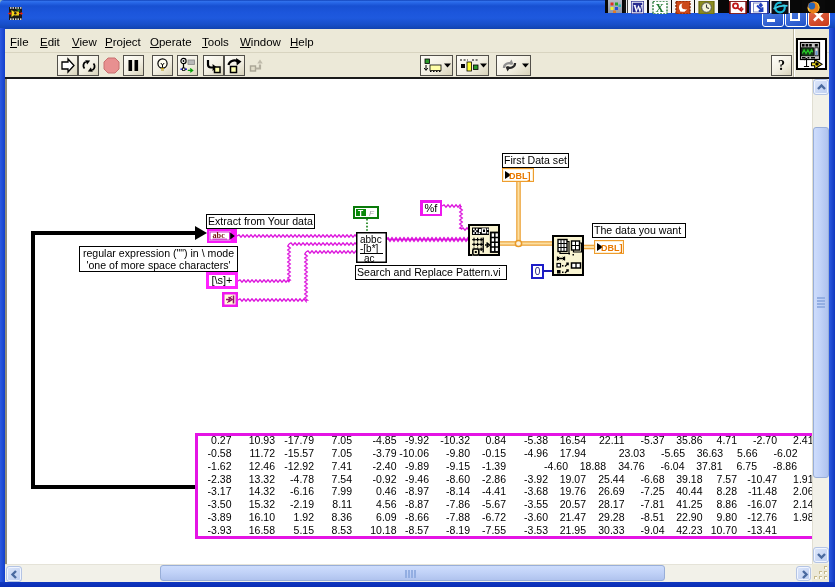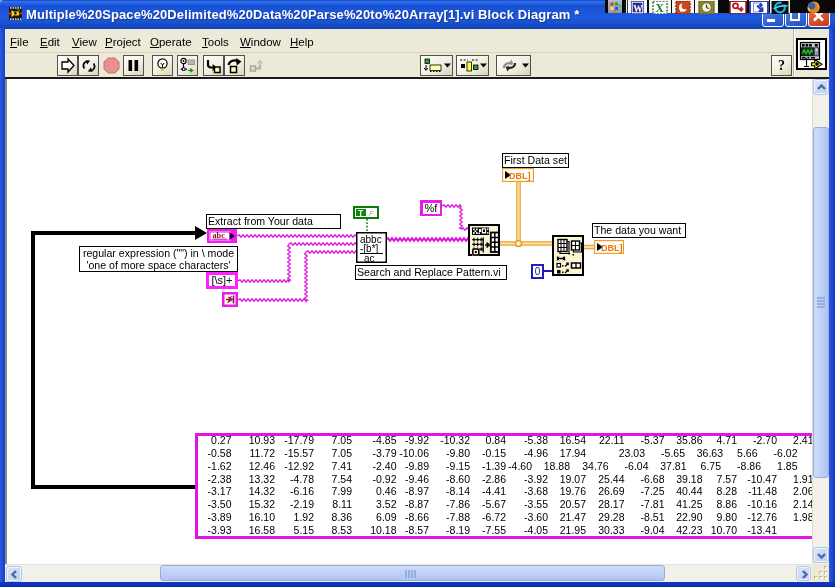--- a/index.html
+++ b/index.html
@@ -43,21 +43,20 @@
         <rect x="9.5" y="12.4" width="1.5" height="1.5"></rect>
         <rect x="12" y="12.4" width="1.5" height="1.5"></rect>
       </g>
 <path d="M3.5,4 l5,3.5 -5,3.5 z" fill="#f8d818"></path>
 <rect x="6.5" y="5.5" width="4.5" height="4" fill="#f0c818"></rect>
 <path d="M8,3.5 l3.5,0 0,2" fill="#28a028"></path>
 <path d="M0,7.5 h3 m-1.5,-1.2 l1.8,1.2 -1.8,1.2" stroke="#e02818" stroke-width="1" fill="none"></path>
 <path d="M11,7.5 h3.5 m-1.8,-1.2 l1.8,1.2 -1.8,1.2" stroke="#e02818" stroke-width="1" fill="none"></path>
 <circle cx="7.3" cy="7.3" r="1.2" fill="#181818"></circle>
 </svg>
- <div id="titletext">Multiple%20Space%20Delimited%20Data%20Parse%20to%20Array[1].vi Block Diagram *</div>
  <div class="abs" style="left:762px;top:5px;width:22px;height:22px;border:1.4px solid #fff;border-radius:3px;background:linear-gradient(160deg,#5a8ae8,#2050c8)">
       <div style="position:absolute;left:4px;top:13px;width:8px;height:3px;background:#fff"></div>
     </div>
     <div class="abs" style="left:785px;top:5px;width:22px;height:22px;border:1.4px solid #fff;border-radius:3px;background:linear-gradient(160deg,#5a8ae8,#2050c8)">
       <div style="position:absolute;left:4px;top:4px;width:10px;height:11px;border:2px solid #fff;border-top-width:3px"></div>
     </div>
     <div class="abs" style="left:808px;top:5px;width:22px;height:22px;border:1.4px solid #fff;border-radius:3px;background:linear-gradient(160deg,#e87858,#c83818)">
       <svg width="19" height="19" style="position:absolute;left:0;top:0">
         <path d="M5,5.5 l9,9 M14,5.5 l-9,9" stroke="#fff" stroke-width="2.6"></path>
       </svg>
@@ -266,21 +265,21 @@
           <line x1="367" y1="219" x2="367" y2="233" stroke="#0a7a0a" stroke-width="1.6" stroke-dasharray="1.6,1.8"></line>
           <line x1="543" y1="271" x2="553" y2="271" stroke="#1c1cb4" stroke-width="2"></line>
           <rect x="516.2" y="182" width="4.6" height="61" fill="#eda339"></rect>
           <rect x="517.45" y="182" width="2.1" height="61" fill="#fcdfa2"></rect>
           <rect x="500" y="241.2" width="53" height="4.6" fill="#eda339"></rect>
           <rect x="500" y="242.45" width="53" height="2.1" fill="#fcdfa2"></rect>
           <rect x="584" y="244.7" width="11" height="4.6" fill="#eda339"></rect>
           <rect x="584" y="245.95" width="11" height="2.1" fill="#fcdfa2"></rect>
           <circle cx="518.5" cy="243.5" r="3.1" fill="#fdf1dc" stroke="#e89a28" stroke-width="1.5"></circle>
         </svg>
-  <div class="lbl" style="left:206px;top:214px;width:135px;height:15px">Extract from Your data</div>
+  <div class="lbl" style="left:206px;top:214px;width:109px;height:15px">Extract from Your data</div>
   <div class="lbl" style="left:79px;top:246px;width:159px;height:26px;text-align:center">regular expression ("") in \ mode<br>'one of more space characters'</div>
   <div class="lbl" style="left:355px;top:265px;width:152px;height:15px">Search and Replace Pattern.vi</div>
   <div class="lbl" style="left:502px;top:153px;width:67px;height:15px">First Data set</div>
   <div class="lbl" style="left:592px;top:223px;width:94px;height:15px">The data you want</div>
   <svg class="abs" style="left:207px;top:229px" width="30" height="14">
 <rect x="0" y="0" width="30" height="14" fill="#f818f8"></rect>
 <rect x="3" y="3" width="19.5" height="8" fill="#fff" stroke="#fff" stroke-width="1.6"></rect>
 <rect x="3" y="3" width="19.5" height="8" fill="none" stroke="#d010d0" stroke-width="0.9"></rect>
 <text x="5.5" y="9.3" font-family="Liberation Serif" font-weight="bold" font-size="8.2" fill="#7a1414">abc</text>
 <line x1="5.5" y1="10.1" x2="20" y2="10.1" stroke="#c010c0" stroke-width="0.9"></line>
@@ -427,21 +426,21 @@
           </div>
           <div class="trow">
             <span style="width:33.5px">-1.62</span>
             <span style="width:43.5px">12.46</span>
             <span style="width:39px">-12.92</span>
             <span style="width:38px">7.41</span>
             <span style="width:44.5px">-2.40</span>
             <span style="width:32.5px">-9.89</span>
             <span style="width:41px">-9.15</span>
             <span style="width:36px">-1.39</span>
-            <span style="width:26px">-4.60</span>
+            <span style="width:62px">-4.60</span>
             <span style="width:38px">18.88</span>
             <span style="width:38.5px">34.76</span>
             <span style="width:40px">-6.04</span>
             <span style="width:38px">37.81</span>
             <span style="width:34.5px">6.75</span>
             <span style="width:40px">-8.86</span>
             <span style="width:36.5px">1.85</span>
           </div>
           <div class="trow">
             <span style="width:33.5px">-2.38</span>
@@ -477,31 +476,31 @@
             <span style="width:38px">40.44</span>
             <span style="width:34.5px">8.28</span>
             <span style="width:40px">-11.48</span>
             <span style="width:36.5px">2.06</span>
           </div>
           <div class="trow">
             <span style="width:33.5px">-3.50</span>
             <span style="width:43.5px">15.32</span>
             <span style="width:39px">-2.19</span>
             <span style="width:38px">8.11</span>
-            <span style="width:44.5px">3.52</span>
+            <span style="width:44.5px">4.56</span>
             <span style="width:32.5px">-8.87</span>
             <span style="width:41px">-7.86</span>
             <span style="width:36px">-5.67</span>
             <span style="width:42px">-3.55</span>
             <span style="width:38px">20.57</span>
             <span style="width:38.5px">28.17</span>
             <span style="width:40px">-7.81</span>
             <span style="width:38px">41.25</span>
             <span style="width:34.5px">8.86</span>
-            <span style="width:40px">-10.16</span>
+            <span style="width:40px">-16.07</span>
             <span style="width:36.5px">2.14</span>
           </div>
           <div class="trow">
             <span style="width:33.5px">-3.89</span>
             <span style="width:43.5px">16.10</span>
             <span style="width:39px">1.92</span>
             <span style="width:38px">8.36</span>
             <span style="width:44.5px">6.09</span>
             <span style="width:32.5px">-8.66</span>
             <span style="width:41px">-7.88</span>
@@ -517,21 +516,21 @@
           </div>
           <div class="trow">
             <span style="width:33.5px">-3.93</span>
             <span style="width:43.5px">16.58</span>
             <span style="width:39px">5.15</span>
             <span style="width:38px">8.53</span>
             <span style="width:44.5px">10.18</span>
             <span style="width:32.5px">-8.57</span>
             <span style="width:41px">-8.19</span>
             <span style="width:36px">-7.55</span>
-            <span style="width:42px">-4.05</span>
+            <span style="width:42px">-3.53</span>
             <span style="width:38px">21.95</span>
             <span style="width:38.5px">30.33</span>
             <span style="width:40px">-9.04</span>
             <span style="width:38px">42.23</span>
             <span style="width:34.5px">10.70</span>
             <span style="width:40px">-13.41</span>
             <span style="width:36.5px"></span>
           </div>
         </div>
  </div>

